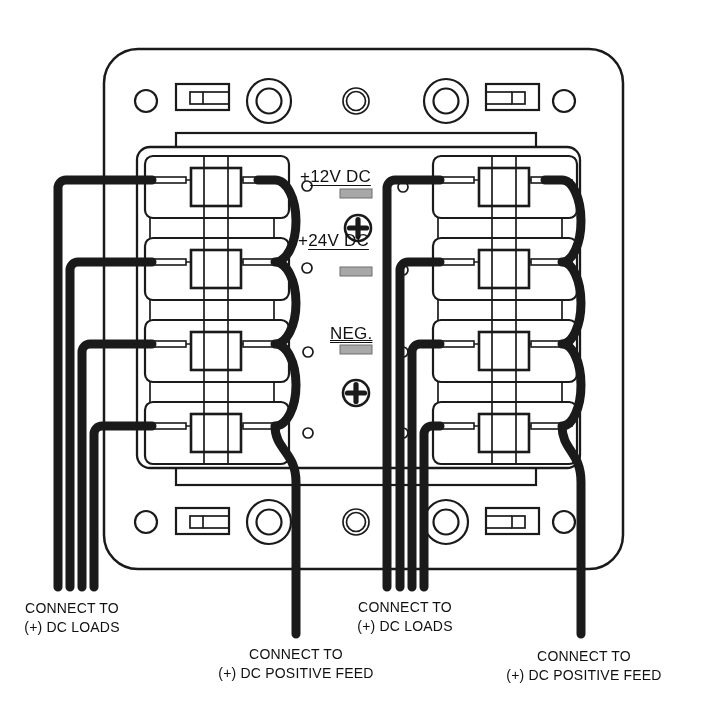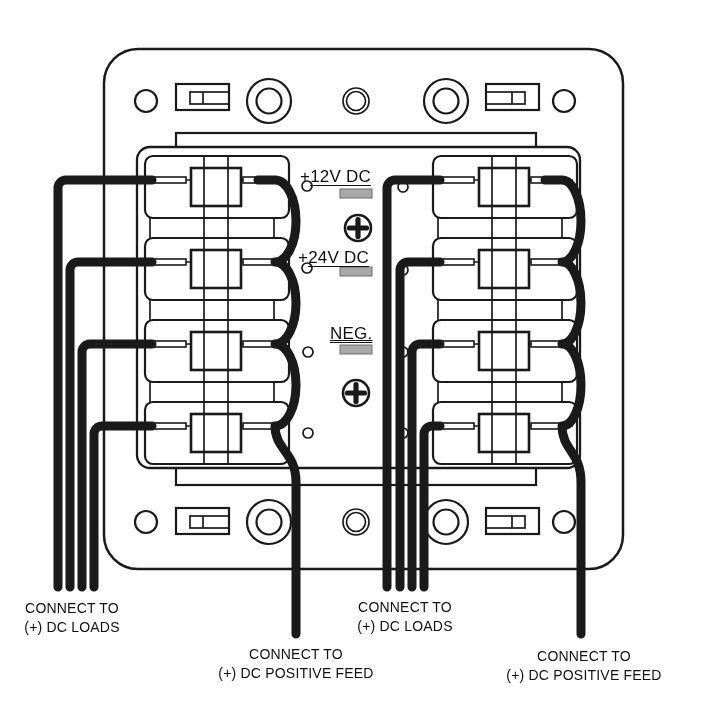--- a/index.html
+++ b/index.html
@@ -167,21 +167,21 @@
     <path class="wire" d="M440 246 H408 A8 8 0 0 0 400 254 V571"></path>
     <path class="wire" d="M440 328 H420 A8 8 0 0 0 412 336 V571"></path>
     <path class="wire" d="M440 410 H432 A8 8 0 0 0 424 418 V571"></path>
 
     <path class="wire" d="M258 164 H275 A21 41 0 0 1 275 246 A21 41 0 0 1 275 328 A21 41 0 0 1 275 410 C275 434 296 436 296 466 L296 618"></path>
     <path class="wire" d="M545 164 H562 A19 41 0 0 1 562 246 A19 41 0 0 1 562 328 A19 41 0 0 1 562 410 C562 434 581 436 581 466 L581 618"></path>
   </g>
 </svg>
 
   <div class="plabel" style="left:300px;top:151px;"><span>+</span><span class="u">12V DC</span></div>
-  <div class="plabel" style="left:298px;top:232px;text-align:center;"><span>+</span><span class="u">24V DC</span></div>
+  <div class="plabel" style="left:298px;top:215px;text-align:center;"><span>+</span><span class="u">24V DC</span></div>
   <div class="plabel" style="left:330px;top:308px;text-decoration:underline;"><span class="u">NEG.</span></div>
 
   <div class="clabel" style="left:-38px;top:583px;">
     <div>CONNECT TO</div>
     <div>(+) DC LOADS</div>
   </div>
   <div class="clabel" style="left:295px;top:582px;">
     <div>CONNECT TO</div>
     <div>(+) DC LOADS</div>
   </div>

